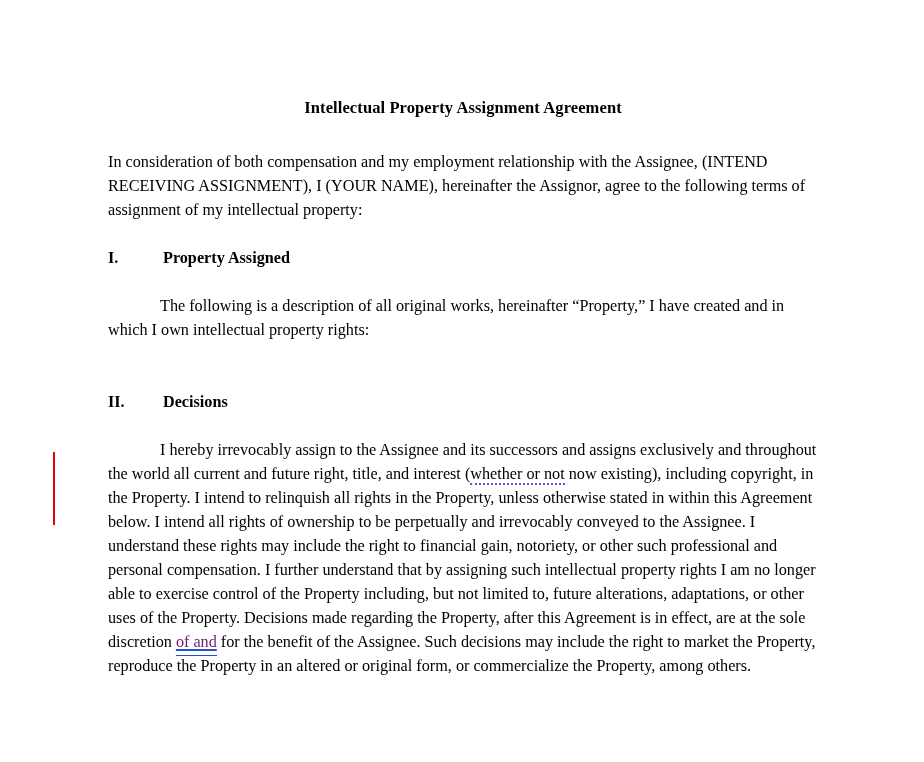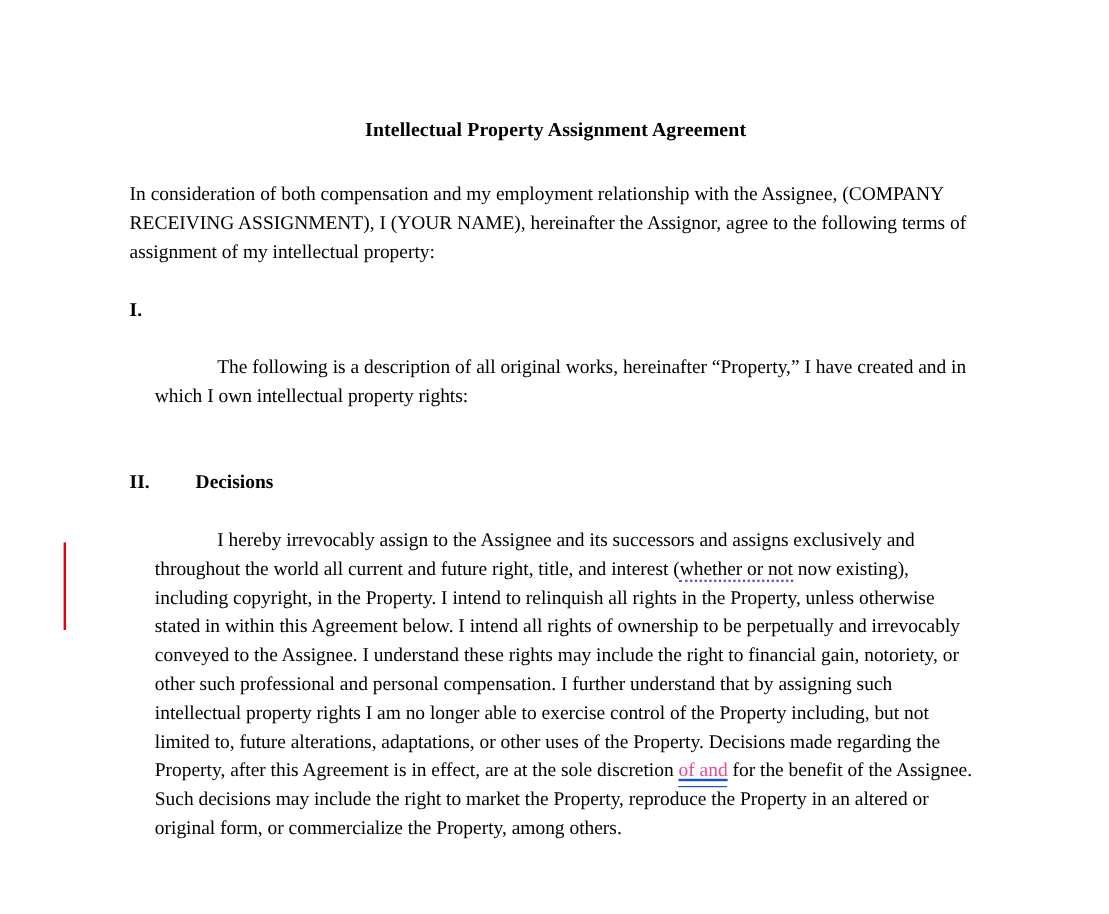--- a/index.html
+++ b/index.html
@@ -47,21 +47,21 @@
   
   .para {
     font-size: 16.2px;
     line-height: 24px;
     margin: 0;
     text-align: left;
   }
 
   .para.intro { padding-top: 30px; }
 
-  .para.indent { text-indent: 52px; margin-left: 21px; }
+  .para.indent { text-indent: 52px; }
 
   .spacer-sm { height: 24px; }
   .spacer-md { height: 24px; }
 
   
   .section-heading {
     font-weight: bold;
     font-size: 16.2px;
     line-height: 24px;
     margin: 0;
@@ -82,21 +82,21 @@
     padding-left: 52px;
   }
 
   
   .grammar-mark {
     border-bottom: 2px dotted #5b5bd6;
     padding-bottom: 0px;
   }
 
   .edit-mark {
-    color: #ec4899;
+    color: #701a75;
     text-decoration: underline;
     text-decoration-color: #1a4fcf;
     text-decoration-thickness: 1.5px;
     text-underline-offset: 2px;
     position: relative;
   }
   .edit-mark::after {
     content: "";
     position: absolute;
     left: 0;
@@ -120,26 +120,27 @@
 <body>
 
 <div class="page">
 
   <div class="change-bar"></div>
 
   <div class="doc-body">
 
     <div class="doc-title">Intellectual Property Assignment Agreement</div>
 
-    <div class="para intro">In consideration of both compensation and my employment relationship with the Assignee, (COMPANY RECEIVING ASSIGNMENT), I (YOUR NAME), hereinafter the Assignor, agree to the following terms of assignment of my intellectual property:</div>
+    <div class="para intro">In consideration of both compensation and my employment relationship with the Assignee, (INTEND RECEIVING ASSIGNMENT), I (YOUR NAME), hereinafter the Assignor, agree to the following terms of assignment of my intellectual property:</div>
 
     <div class="spacer-sm"></div>
 
     <div class="section-heading">
       <span class="numeral">I.</span>
+      <span class="heading-text">Property Assigned</span>
     </div>
 
     <div class="spacer-sm"></div>
 
     <div class="para indent">The following is a description of all original works, hereinafter “Property,” I have created and in which I own intellectual property rights:</div>
 
     <div class="spacer-md"></div>
 
 
     <div class="spacer-md"></div>

